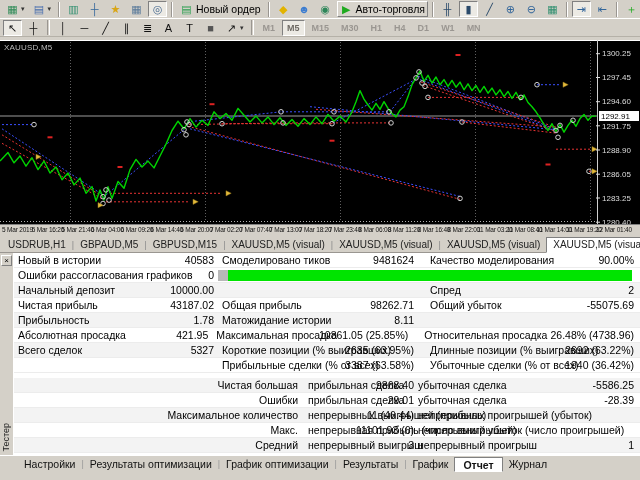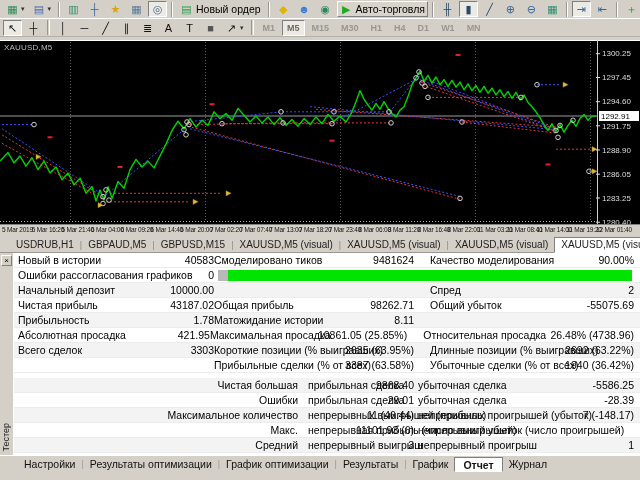--- a/index.html
+++ b/index.html
@@ -19,36 +19,36 @@
   .tb-sp{flex:1}
   .tf-btn{font-size:9px;font-weight:bold;color:#9a9691;padding:2px 4px;border:1px solid transparent;margin:0 1px}
   .tf-btn.pressed{background:#eceae4;border-color:#808080 #fff #fff #808080;color:#6e6a64}
   #tb-gap{height:3px;background:#d4d0c8}
   
   #chart{position:relative;width:602px;height:195px;background:#000}
   #symlabel{position:absolute;top:3px;left:4px;color:#bdbdbd;font-size:8px;letter-spacing:.2px}
   #timestrip{position:absolute;bottom:0;left:0;width:640px;height:11px;background:#d4d0c8;overflow:hidden;border-top:1px solid #808080}
   .tlbl{position:absolute;top:1px;font-size:6.5px;color:#111;white-space:nowrap;letter-spacing:-.2px}
   
-  #charttabs{display:flex;align-items:flex-end;height:18px;background:#d4d0c8;padding:2px 2px 0 10px;border-bottom:1px solid #9a9691}
+  #charttabs{display:flex;align-items:flex-end;height:18px;background:#d4d0c8;padding:2px 2px 0 2px;border-bottom:1px solid #9a9691}
   .ctab{font-size:10px;color:#222;padding:1px 6px 2px;white-space:nowrap;cursor:pointer}
   .ctab.active{background:#fff;border:1px solid #808080;border-bottom:1px solid #fff;margin-bottom:-1px}
   .ctabsep{color:#8a8a8a;font-size:9px;padding-bottom:2px}
   
   #tester{display:flex;height:202px;background:#fff}
   #teststrip{width:14px;background:#d4d0c8;position:relative;border-right:1px solid #fff}
   #tester-close{position:absolute;top:2px;left:1px;width:11px;height:11px;font-size:8px;line-height:9px;text-align:center;border:1px solid;border-color:#fff #808080 #808080 #fff;background:#d4d0c8;cursor:pointer}
   #teststrip-label{position:absolute;bottom:3px;left:1px;writing-mode:vertical-rl;transform:rotate(180deg);font-size:9px;color:#222}
   #report{flex:1;overflow:hidden}
   .trow{display:flex;height:15px;line-height:14px;border-bottom:1px solid #ececec;padding-left:4px;font-size:10.5px;white-space:nowrap}
   .trow.shade{background:#f3f3f3}
   .rowgap{height:5px}
   .a-l1{width:150px}
   .a-v1{width:46px;display:flex;justify-content:flex-end}
-  .a-l2{width:128px;}
+  .a-l2{width:128px;padding-left:8px}
   .a-v2{width:72px;display:flex;justify-content:flex-end}
   .a-l3{width:146px;padding-left:16px}
   .a-v3,.b-v3{flex:1;display:flex;justify-content:flex-end;padding-right:6px}
   .b-1{width:280px;display:flex;justify-content:flex-end}
   .b-2{width:96px;padding-left:10px}
   .b-v2{width:20px;display:flex;justify-content:flex-end}
   .b-3{width:130px;padding-left:4px}
   .bar-wrap{flex:1;display:flex;align-items:center;margin:2px 8px 2px 4px;height:11px}
   .bar-gray{width:10px;height:11px;background:#b8b8b8}
   .bar-green{flex:1;height:11px}
@@ -387,21 +387,21 @@
       <div class="trow">
         <span class="a-l1">Абсолютная просадка</span>
         <span class="a-v1">421.95</span>
         <span class="a-l2">Максимальная просадка</span>
         <span class="a-v2">10861.05 (25.85%)</span>
         <span class="a-l3">Относительная просадка</span>
         <span class="a-v3">26.48% (4738.96)</span>
       </div>
       <div class="trow shade">
         <span class="a-l1">Всего сделок</span>
-        <span class="a-v1">3303</span>
+        <span class="a-v1">5327</span>
         <span class="a-l2">Короткие позиции (% выигравших)</span>
         <span class="a-v2">2635 (63.95%)</span>
         <span class="a-l3">Длинные позиции (% выигравших)</span>
         <span class="a-v3">2692 (63.22%)</span>
       </div>
       <div class="trow">
         <span class="a-l1"></span>
         <span class="a-v1"></span>
         <span class="a-l2">Прибыльные сделки (% от всех)</span>
         <span class="a-v2">3387 (63.58%)</span>
@@ -421,21 +421,20 @@
         <span class="b-2">прибыльная сделка</span>
         <span class="b-v2">29.01</span>
         <span class="b-3">убыточная сделка</span>
         <span class="b-v3">-28.39</span>
       </div>
       <div class="trow shade">
         <span class="b-1">Максимальное количество</span>
         <span class="b-2">непрерывных выигрышей (прибыль)</span>
         <span class="b-v2">11 (46.44)</span>
         <span class="b-3">непрерывных проигрышей (убыток)</span>
-        <span class="b-v3">7 (-148.17)</span>
       </div>
       <div class="trow">
         <span class="b-1">Макс.</span>
         <span class="b-2">непрерывная прибыль (число выигрышей)</span>
         <span class="b-v2">11101.93 (6)</span>
         <span class="b-3">непрерывный убыток (число проигрышей)</span>
       </div>
       <div class="trow shade">
         <span class="b-1">Средний</span>
         <span class="b-2">непрерывный выигрыш</span>

